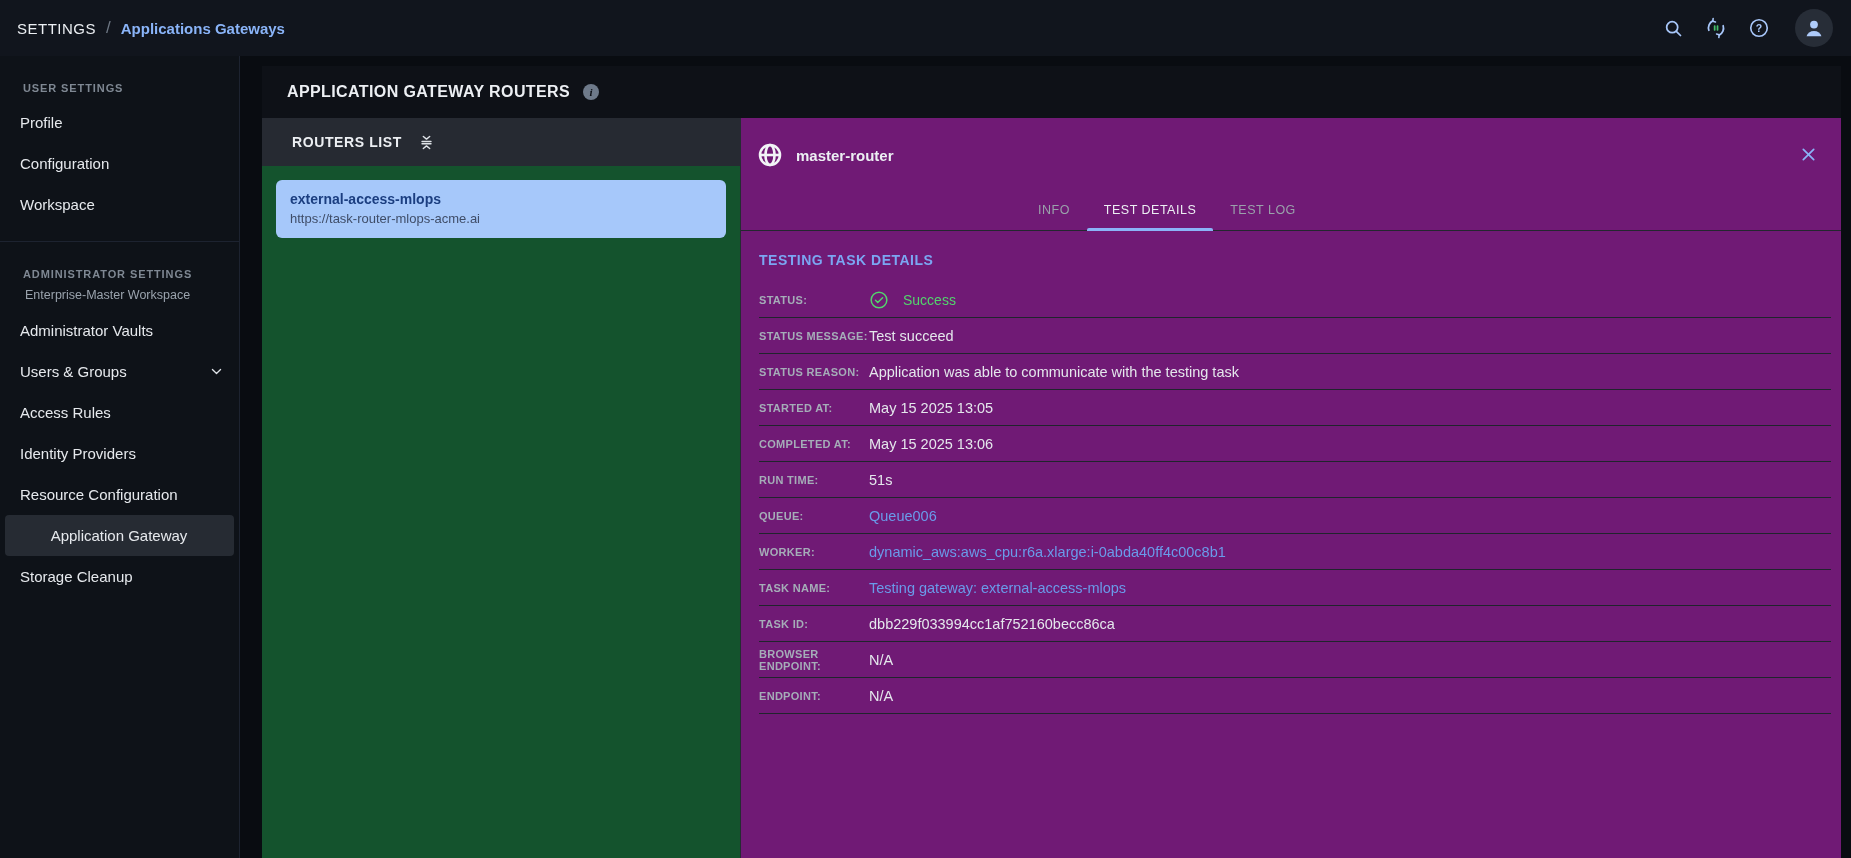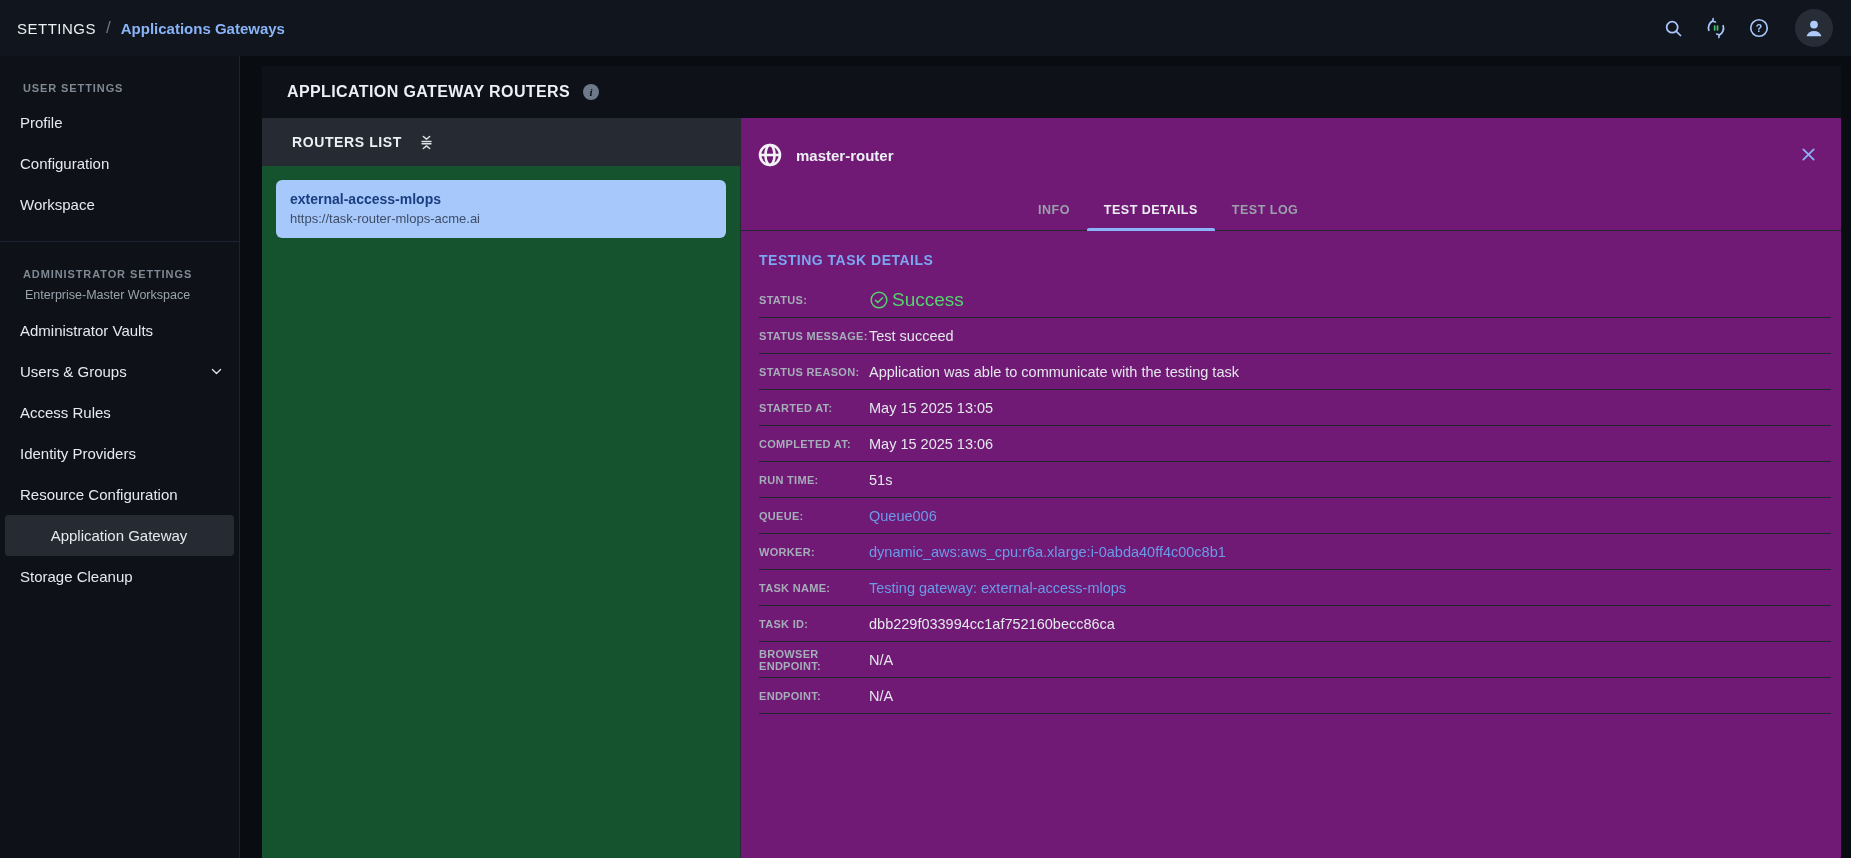--- a/index.html
+++ b/index.html
@@ -83,41 +83,41 @@
     flex:1; background:#701a75; border-left:1px solid #262b33;
     display:flex; flex-direction:column; min-width:0;
   }
   .detail-header { position:relative; height:113px; border-bottom:1px solid #23272f; flex-shrink:0; }
   .detail-title-row { display:flex; align-items:center; gap:13px; padding:24px 0 0 16px; }
   .detail-title { font-size:15px; font-weight:700; color:#eceff3; }
   .close-btn { position:absolute; top:28px; right:24px; cursor:pointer; display:flex; }
   .tabs { position:absolute; bottom:0; left:280px; display:flex; }
   .tab {
     padding:0 17px; height:40px; display:flex; align-items:center;
-    font-size:12.5px; font-weight:700; letter-spacing:0.5px;
+    font-size:12.5px; font-weight:400; letter-spacing:0.5px;
     color:#9aa1ab; cursor:pointer; position:relative;
   }
   .tab.active { color:#eceff3; }
   .tab.active::after {
     content:''; position:absolute; left:0; right:0; bottom:-1px; height:3px;
     background:#8ab4f8; border-radius:2px 2px 0 0;
   }
 
   .detail-content { padding:21px 10px 0 18px; overflow:hidden; }
   .section-title {
     font-size:14px; font-weight:700; color:#7ba6f2; letter-spacing:0.5px; margin-bottom:14px;
   }
   .detail-row { display:flex; align-items:center; height:36px; border-bottom:1px solid #20242c; }
   .row-label {
     width:110px; flex-shrink:0; font-size:11px; font-weight:700;
     color:#a5adb8; letter-spacing:0.3px;
   }
   .row-value { font-size:14.5px; color:#e4e7ec; white-space:nowrap; }
   .row-value.link { color:#6a9bea; cursor:pointer; }
-  .status-value { display:flex; align-items:center; gap:3px; font-size:19px; color:#53d46d; }
+  .status-value { display:flex; align-items:center; gap:14px; font-size:14px; color:#53d46d; }
 </style>
 </head>
 <body>
 
 <header class="topbar">
   <div class="breadcrumb">
     <span class="crumb-root">SETTINGS</span>
     <span class="crumb-sep">/</span>
     <span class="crumb-current">Applications Gateways</span>
   </div>

